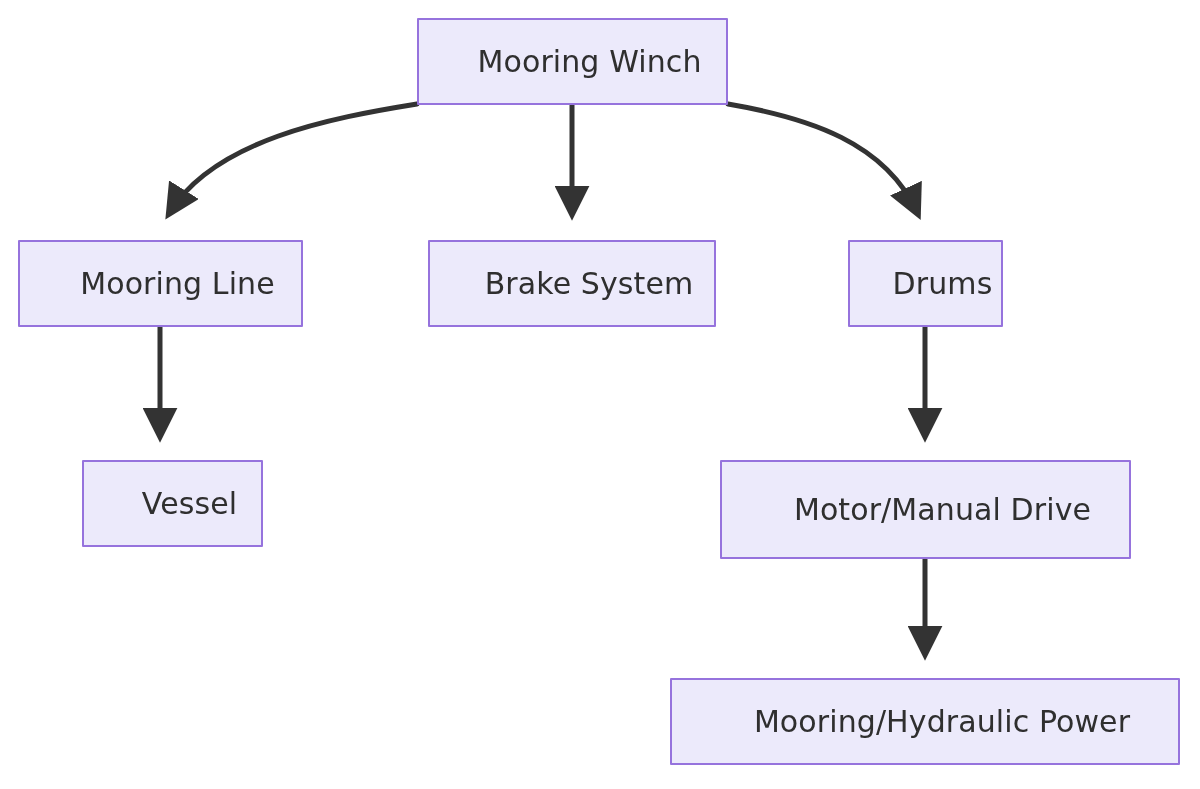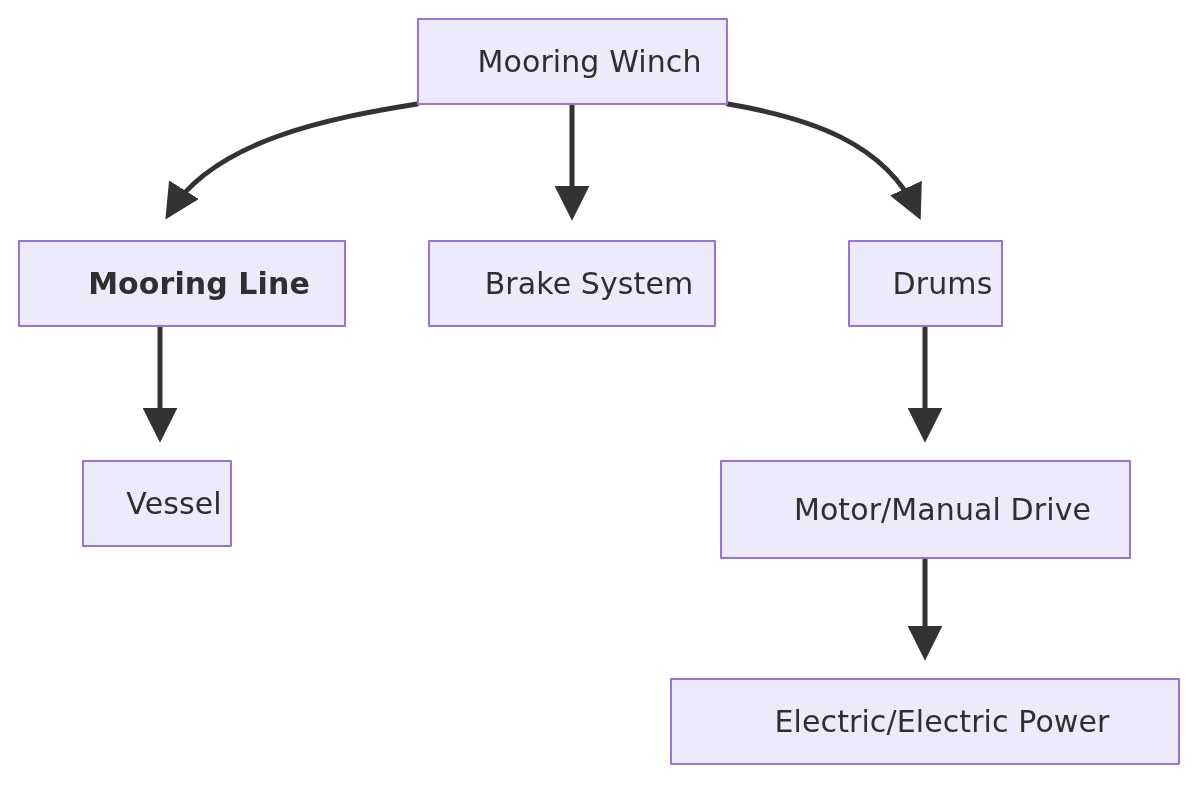--- a/index.html
+++ b/index.html
@@ -72,37 +72,37 @@
 
     <path d="M 925,327 L 925,434" fill="none" stroke="#333333" stroke-width="5" stroke-linecap="round" marker-end="url(#arrow-head)"></path>
 
     <path d="M 925,547 L 925,652" fill="none" stroke="#333333" stroke-width="5" stroke-linecap="round" marker-end="url(#arrow-head)"></path>
   </svg>
 
   <div class="node" style="left:417px; top:18px; width:311px; height:87px;">
     <span class="node-label">Mooring Winch</span>
   </div>
 
-  <div class="node" style="left:18px; top:240px; width:328px; height:87px;font-weight:bold;">
+  <div class="node" style="left:18px; top:240px; width:285px; height:87px;">
     <span class="node-label">Mooring Line</span>
   </div>
 
   <div class="node" style="left:848px; top:240px; width:155px; height:87px;">
     <span class="node-label">Drums</span>
   </div>
 
   <div class="node" style="left:428px; top:240px; width:288px; height:87px;">
     <span class="node-label">Brake System</span>
   </div>
 
-  <div class="node" style="left:82px; top:460px; width:150px; height:87px;">
+  <div class="node" style="left:82px; top:460px; width:181px; height:87px;">
     <span class="node-label">Vessel</span>
   </div>
 
   <div class="node" style="left:720px; top:460px; width:411px; height:99px;">
     <span class="node-label">Motor/Manual Drive</span>
   </div>
 
   <div class="node" style="left:670px; top:678px; width:510px; height:87px;">
-    <span class="node-label">Electric/Electric Power</span>
+    <span class="node-label">Mooring/Hydraulic Power</span>
   </div>
 
 </div>
 
 </body></html>

